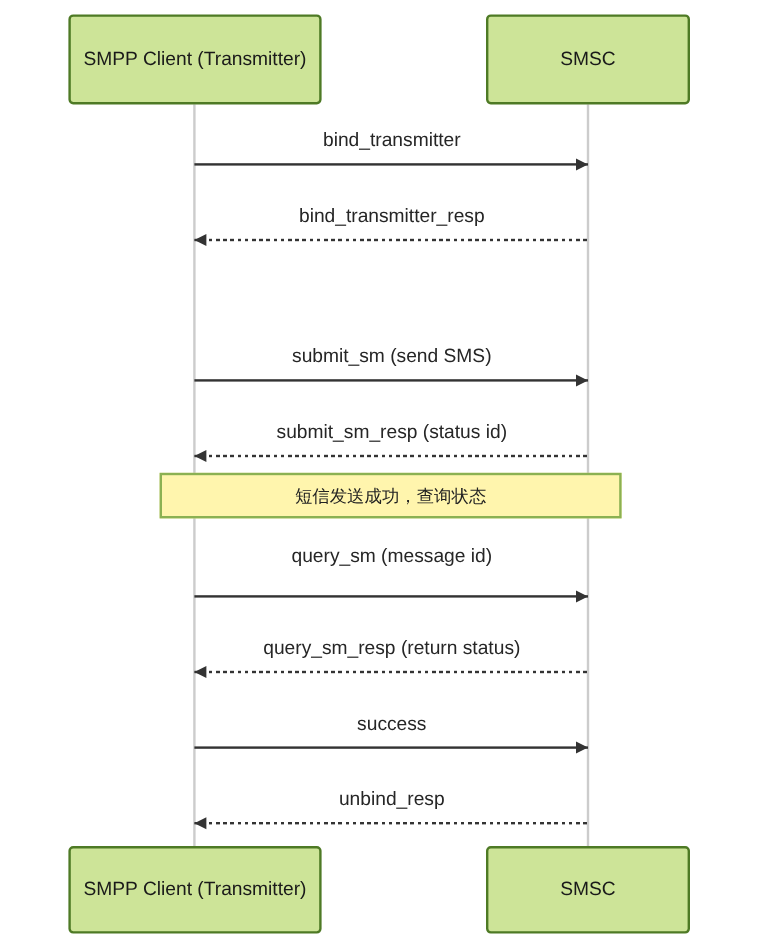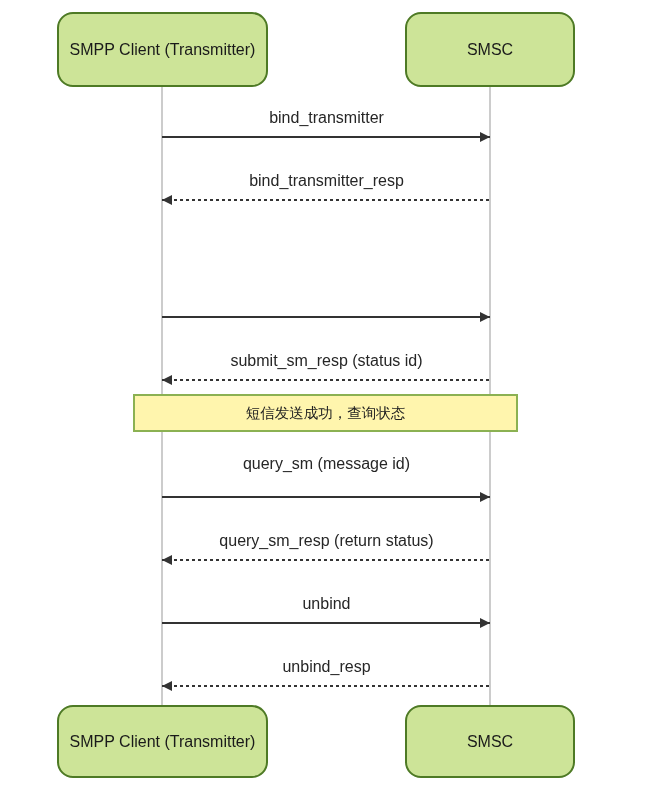--- a/index.html
+++ b/index.html
@@ -27,21 +27,21 @@
   #ll-left  { left: 161px; }
   #ll-right { left: 489px; }
 
   .actor {
     position: absolute;
     display: flex;
     align-items: center;
     justify-content: center;
     background: var(--actor-fill, #cde498);
     border: 2px solid var(--actor-border, #4e7a25);
-    border-radius: 16px;
+    border-radius: 4px;
     font-size: 16px;
     color: #1a1a1a;
     box-sizing: border-box;
     z-index: 3;
     text-align: center;
   }
   #actor-top-client    { left: 57px;  top: 12px;  width: 211px; height: 75px; }
   #actor-top-smsc      { left: 405px; top: 12px;  width: 170px; height: 75px; }
   #actor-bottom-client { left: 57px;  top: 705px; width: 211px; height: 73px; }
   #actor-bottom-smsc   { left: 405px; top: 705px; width: 170px; height: 73px; }
@@ -117,32 +117,33 @@
     <span>SMSC</span>
   </div>
 
   <div id="flow-layer">
       <div class="msg-label" style="top: 107px;">bind_transmitter</div>
       <div class="msg-line solid" style="top: 136px;"></div>
       <div class="arrowhead right" style="top: 132px;"></div>
       <div class="msg-label" style="top: 170px;">bind_transmitter_resp</div>
       <div class="msg-line dashed" style="top: 199px;"></div>
       <div class="arrowhead left" style="top: 195px;"></div>
+      <div class="msg-label" style="top: 287px;">submit_sm (send SMS)</div>
       <div class="msg-line solid" style="top: 316px;"></div>
       <div class="arrowhead right" style="top: 312px;"></div>
       <div class="msg-label" style="top: 350px;">submit_sm_resp (status id)</div>
       <div class="msg-line dashed" style="top: 379px;"></div>
       <div class="arrowhead left" style="top: 375px;"></div>
       <div class="note" style="top: 394px;">短信发送成功，查询状态</div>
       <div class="msg-label" style="top: 453px;">query_sm (message id)</div>
       <div class="msg-line solid" style="top: 496px;"></div>
       <div class="arrowhead right" style="top: 492px;"></div>
       <div class="msg-label" style="top: 530px;">query_sm_resp (return status)</div>
       <div class="msg-line dashed" style="top: 559px;"></div>
       <div class="arrowhead left" style="top: 555px;"></div>
-      <div class="msg-label" style="top: 593px;">unbind</div>
+      <div class="msg-label" style="top: 593px;">success</div>
       <div class="msg-line solid" style="top: 622px;"></div>
       <div class="arrowhead right" style="top: 618px;"></div>
       <div class="msg-label" style="top: 656px;">unbind_resp</div>
       <div class="msg-line dashed" style="top: 685px;"></div>
       <div class="arrowhead left" style="top: 681px;"></div>
     </div>
 </div>
 
 </body></html>

